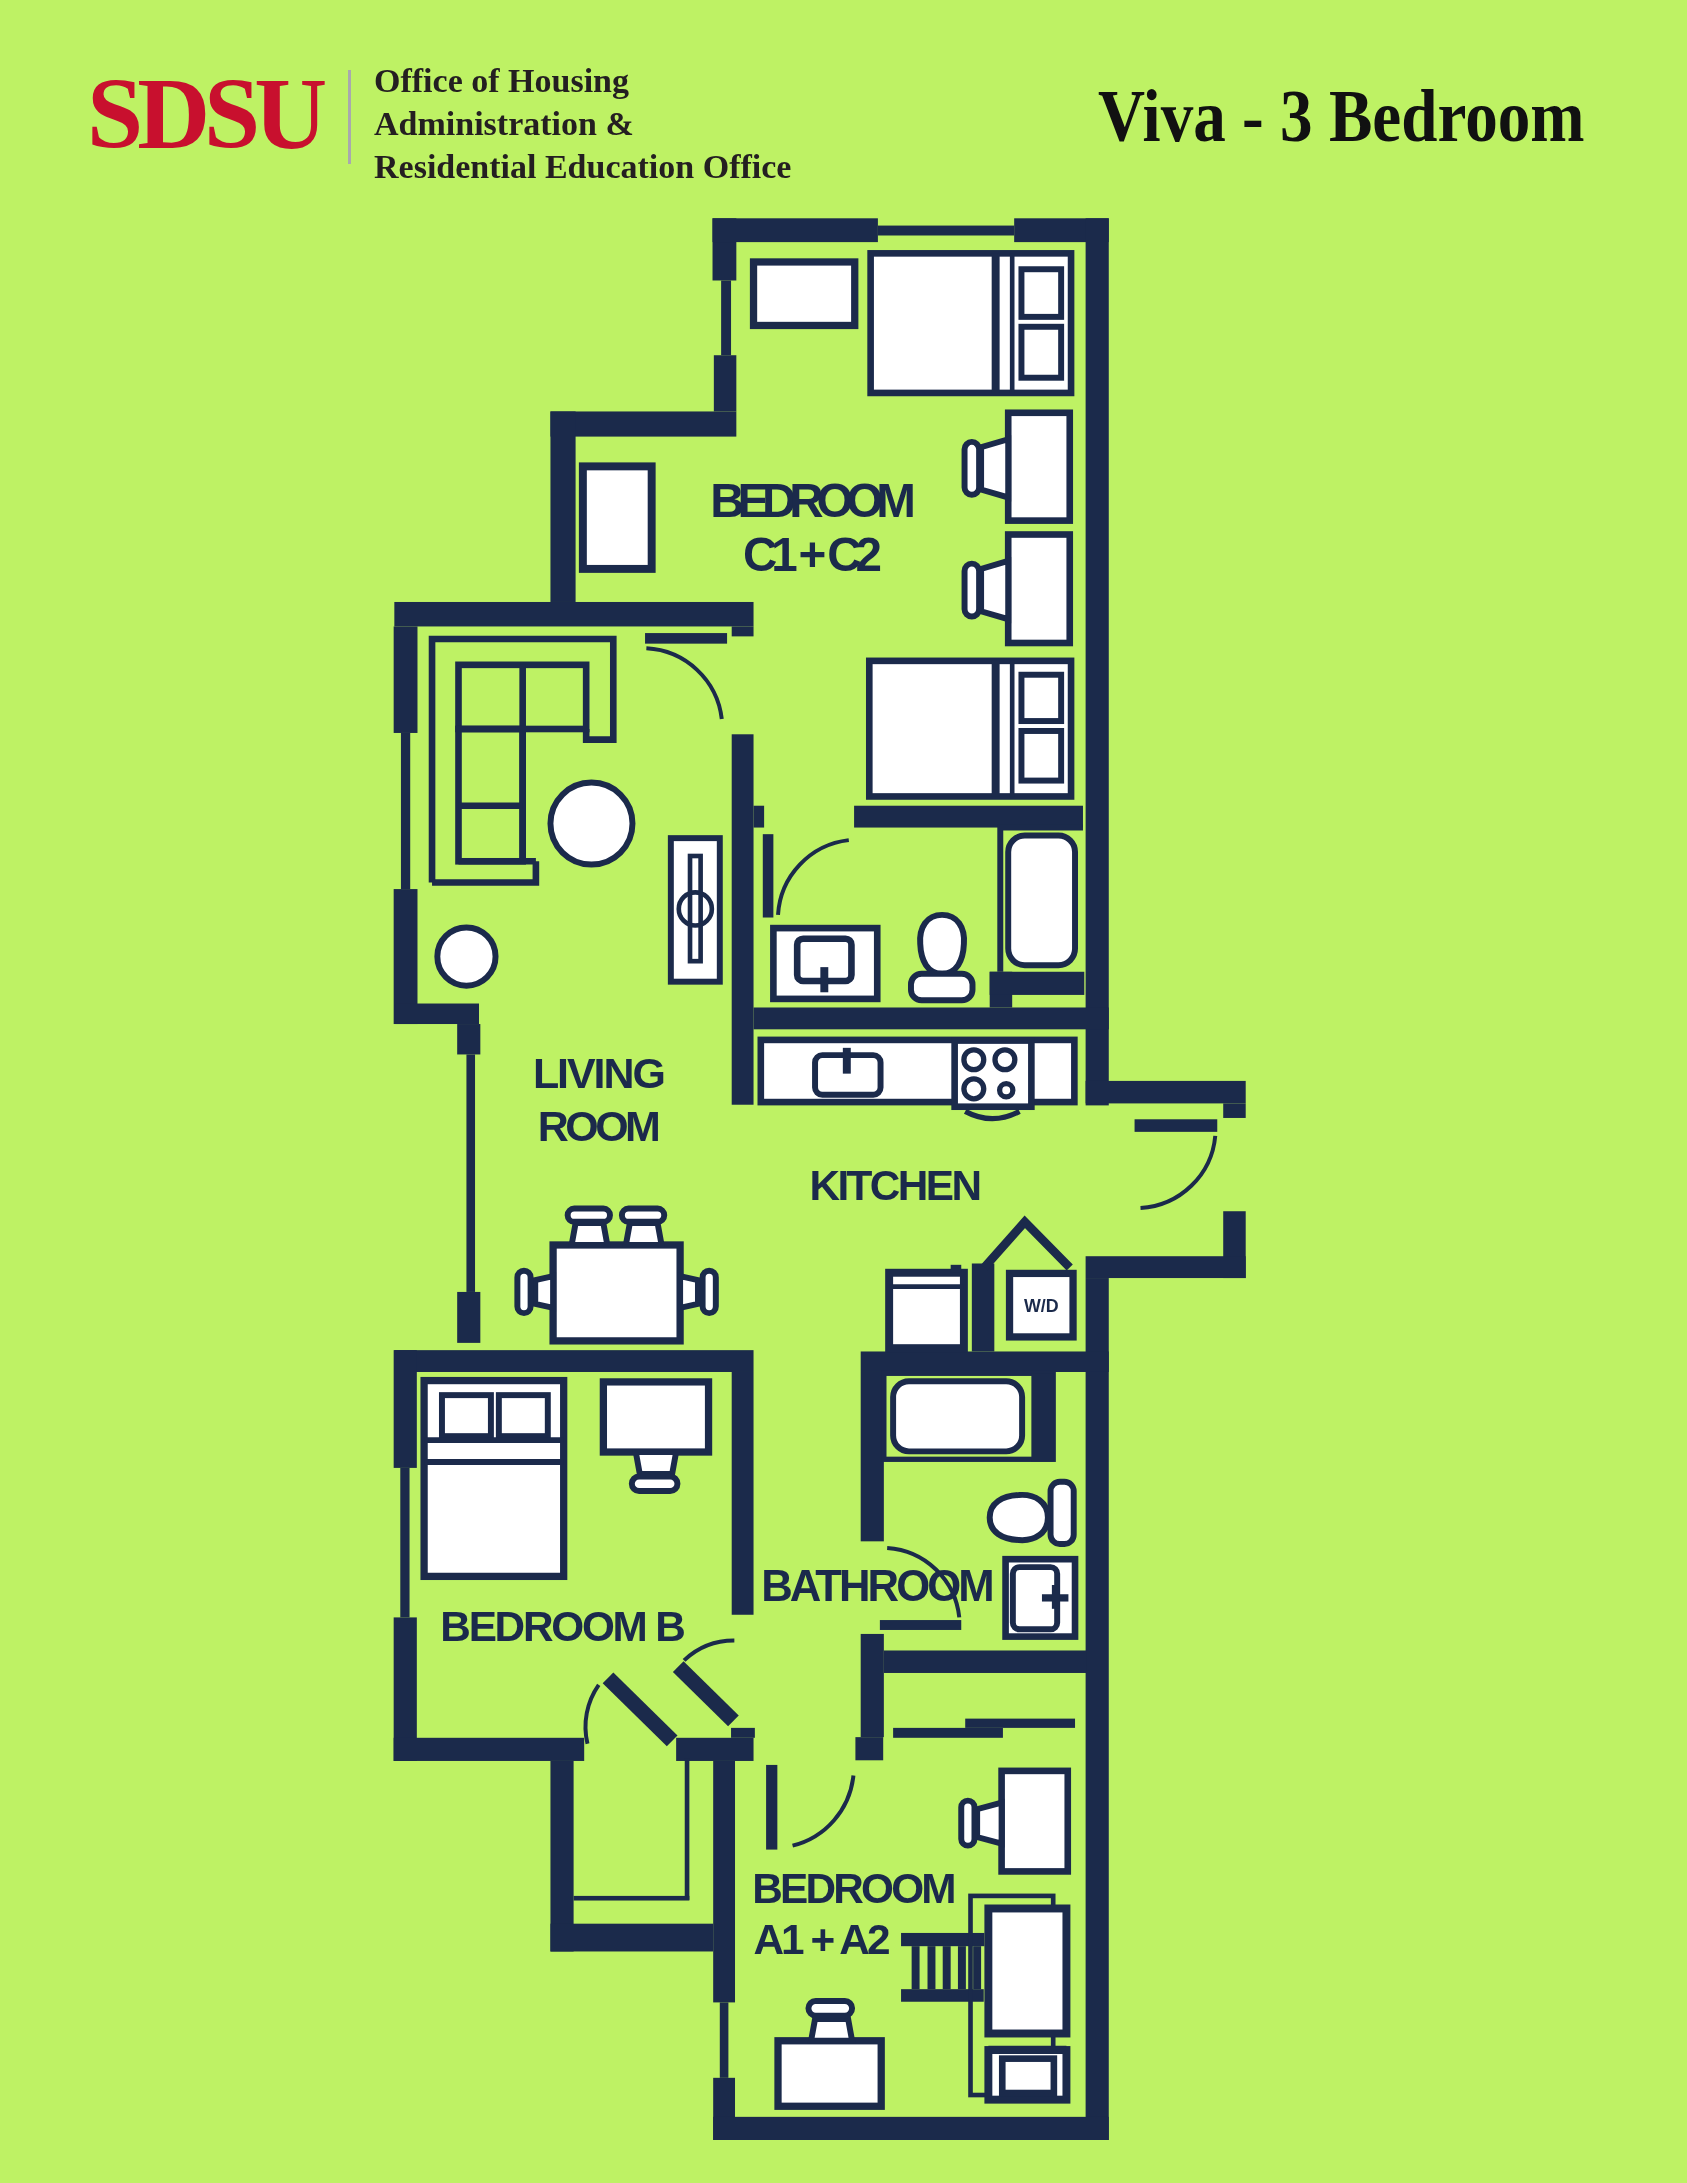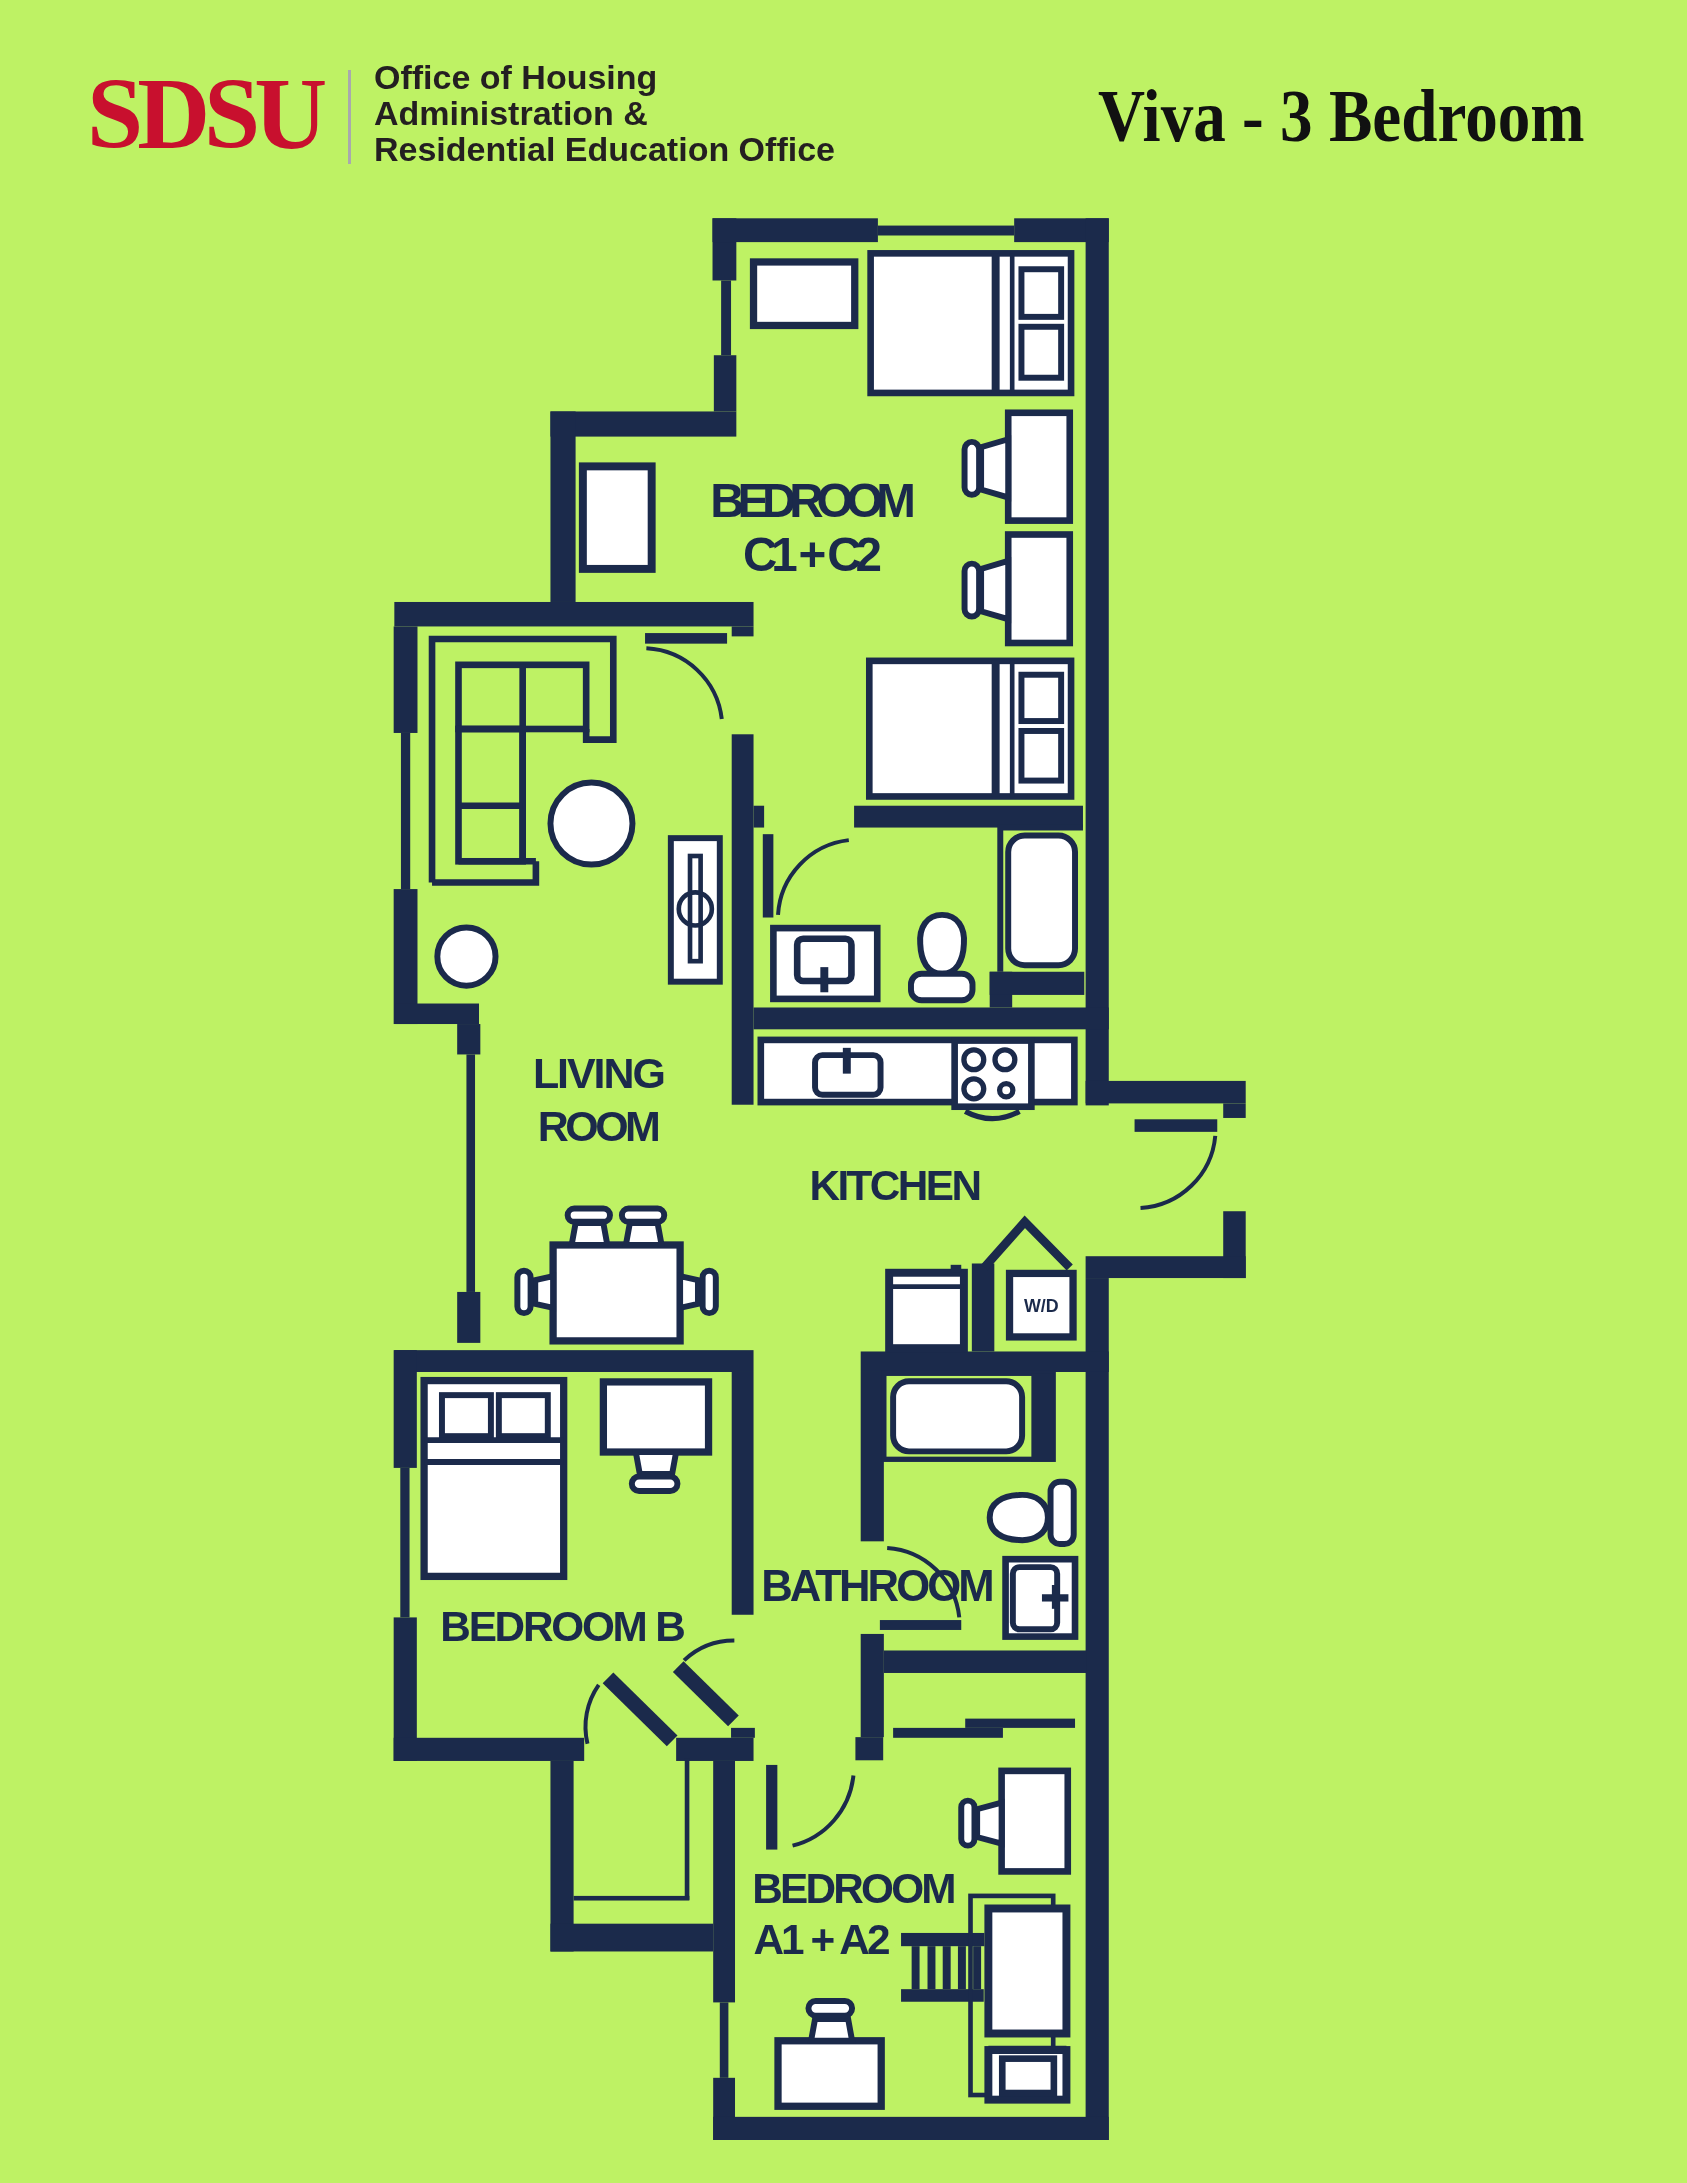--- a/index.html
+++ b/index.html
@@ -1,19 +1,19 @@
 <!DOCTYPE html>
 <html style="font-size:10.6px"><head>
 <meta charset="utf-8">
 <style>
   html,body{margin:0;padding:0;background:#ffffff;}
   .page{position:relative;width:1687px;height:2183px;background:#bef264;overflow:hidden;}
   .sdsu{position:absolute;left:87px;top:56px;color:#C8102E;font-family:"Liberation Serif",serif;font-weight:bold;font-size:101px;letter-spacing:-6px;}
   .divider{position:absolute;left:348px;top:70px;width:3.3px;height:94px;background:#a9a9ad;}
-  .office{position:absolute;left:374px;top:59px;color:#241f21;font-family:Liberation Sans, sans-serif;font-weight:bold;font-size:34px;line-height:36px;letter-spacing:0px;}
+  .office{position:absolute;left:374px;top:59px;color:#241f21;font-family:Liberation Serif, serif;font-weight:bold;font-size:34px;line-height:43px;letter-spacing:0px;}
   .viva{position:absolute;left:1098px;top:74px;color:#111111;font-family:"Liberation Serif",serif;font-weight:bold;font-size:74px;transform:scaleX(0.88);transform-origin:left top;white-space:nowrap;}
   svg text{font-family:"Liberation Sans",sans-serif;font-weight:bold;fill:#1b2a4b;}
 </style>
 </head>
 <body>
 <div class="page">
 
   <div class="sdsu">SDSU</div>
 
   <div class="divider"></div>

